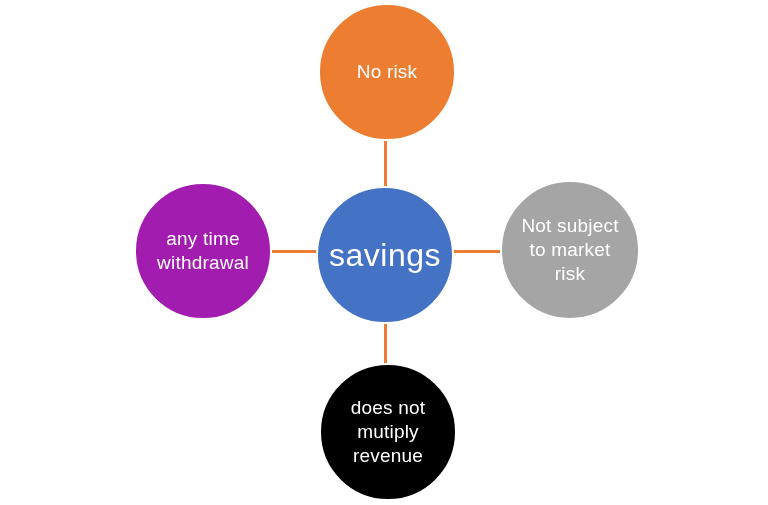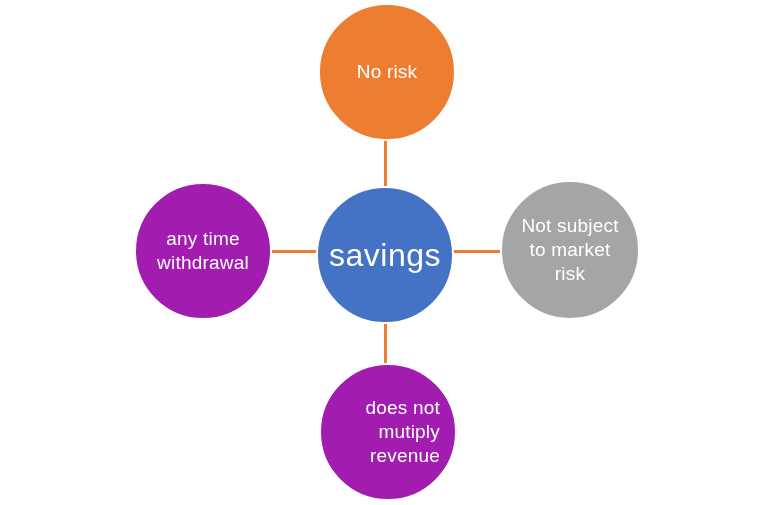--- a/index.html
+++ b/index.html
@@ -68,21 +68,21 @@
   <div class="connector horizontal connector-right" style="background-color: rgb(237, 125, 49);"></div>
 
   <div class="node node-top" style="background-color: rgb(237, 125, 49);">
     <span class="label">No risk</span>
   </div>
 
   <div class="node node-right" style="background-color: rgb(165, 165, 165);">
     <span class="label">Not subject to market risk</span>
   </div>
 
-  <div class="node node-bottom" style="background-color: #a21caf; text-align: right;">
+  <div class="node node-bottom" style="background-color: #000000;">
     <span class="label">does not mutiply revenue</span>
   </div>
 
   <div class="node node-left" style="background-color: #a21caf;">
     <span class="label">any time withdrawal</span>
   </div>
 
   <div class="node node-center" style="background-color: rgb(68, 114, 196);">
     <span class="label">savings</span>
   </div>

